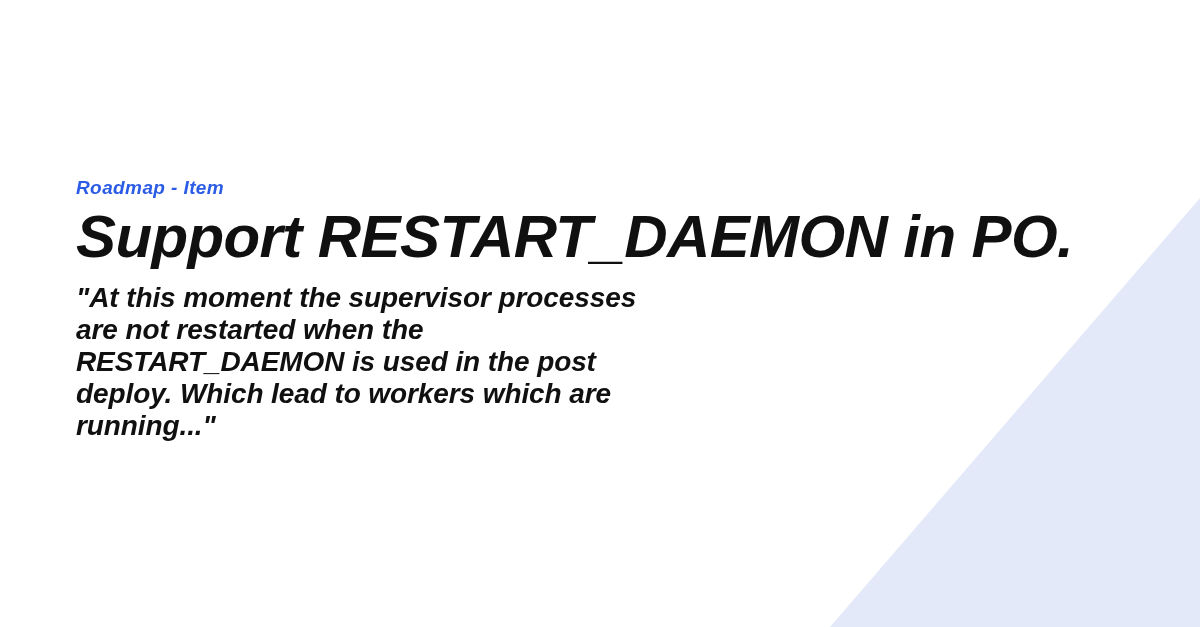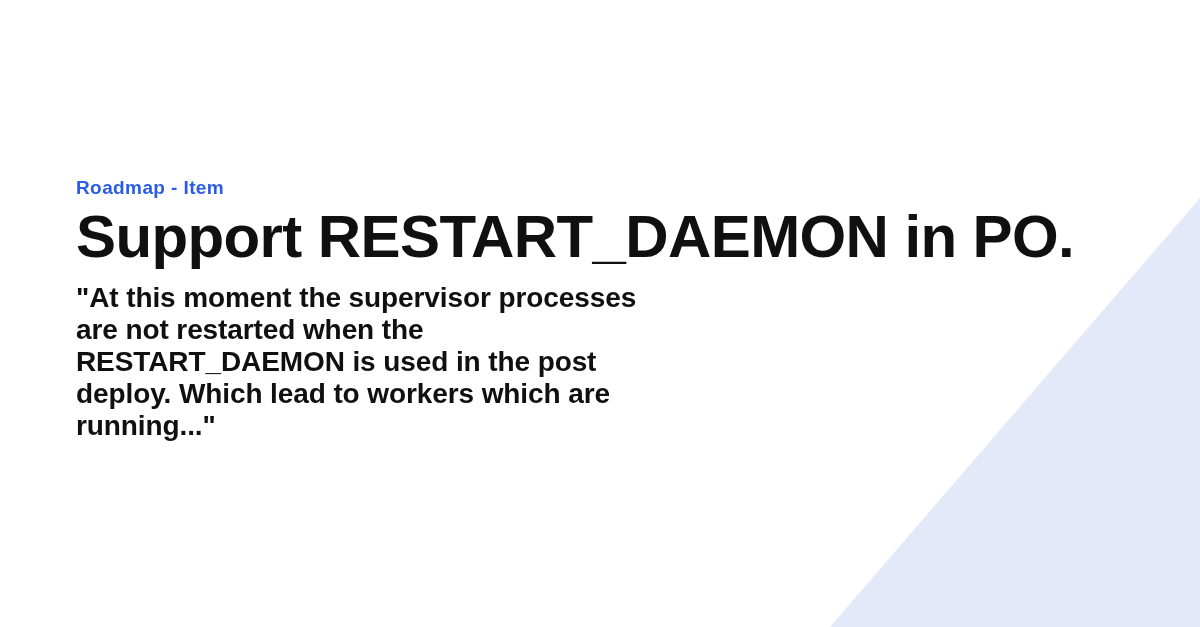--- a/index.html
+++ b/index.html
@@ -15,20 +15,21 @@
     font-family: "Liberation Sans", sans-serif;
     overflow: hidden;
   }
 
   .card {
     position: relative;
     width: 1200px;
     height: 627px;
     background: #ffffff;
     overflow: hidden;
+    font-style: italic;
   }
 
   
   .corner-decoration {
     position: absolute;
     right: 0;
     bottom: 0;
     width: 370px;
     height: 429px;
     pointer-events: none;

